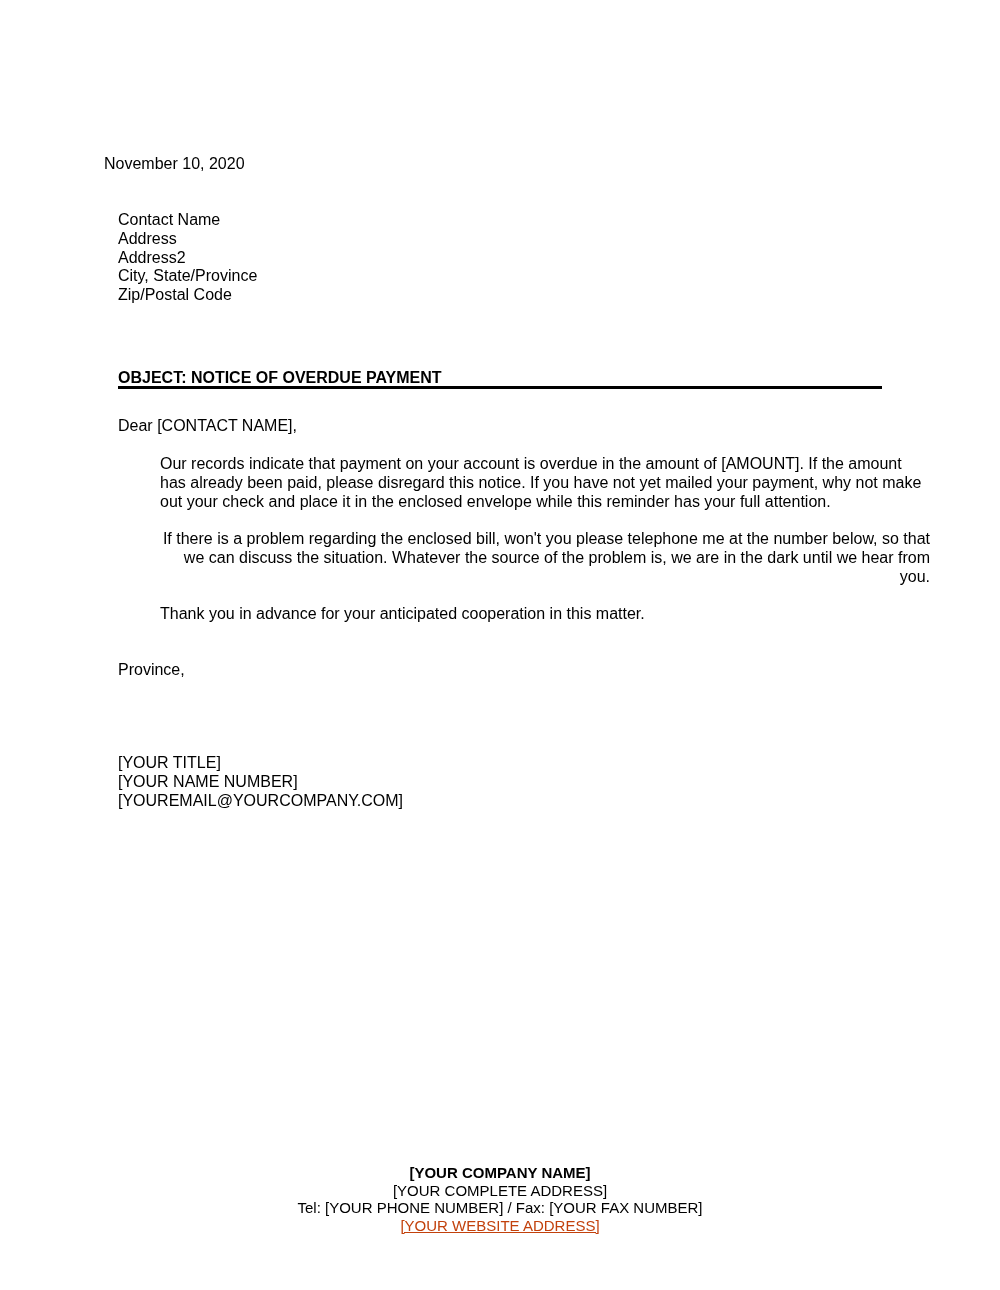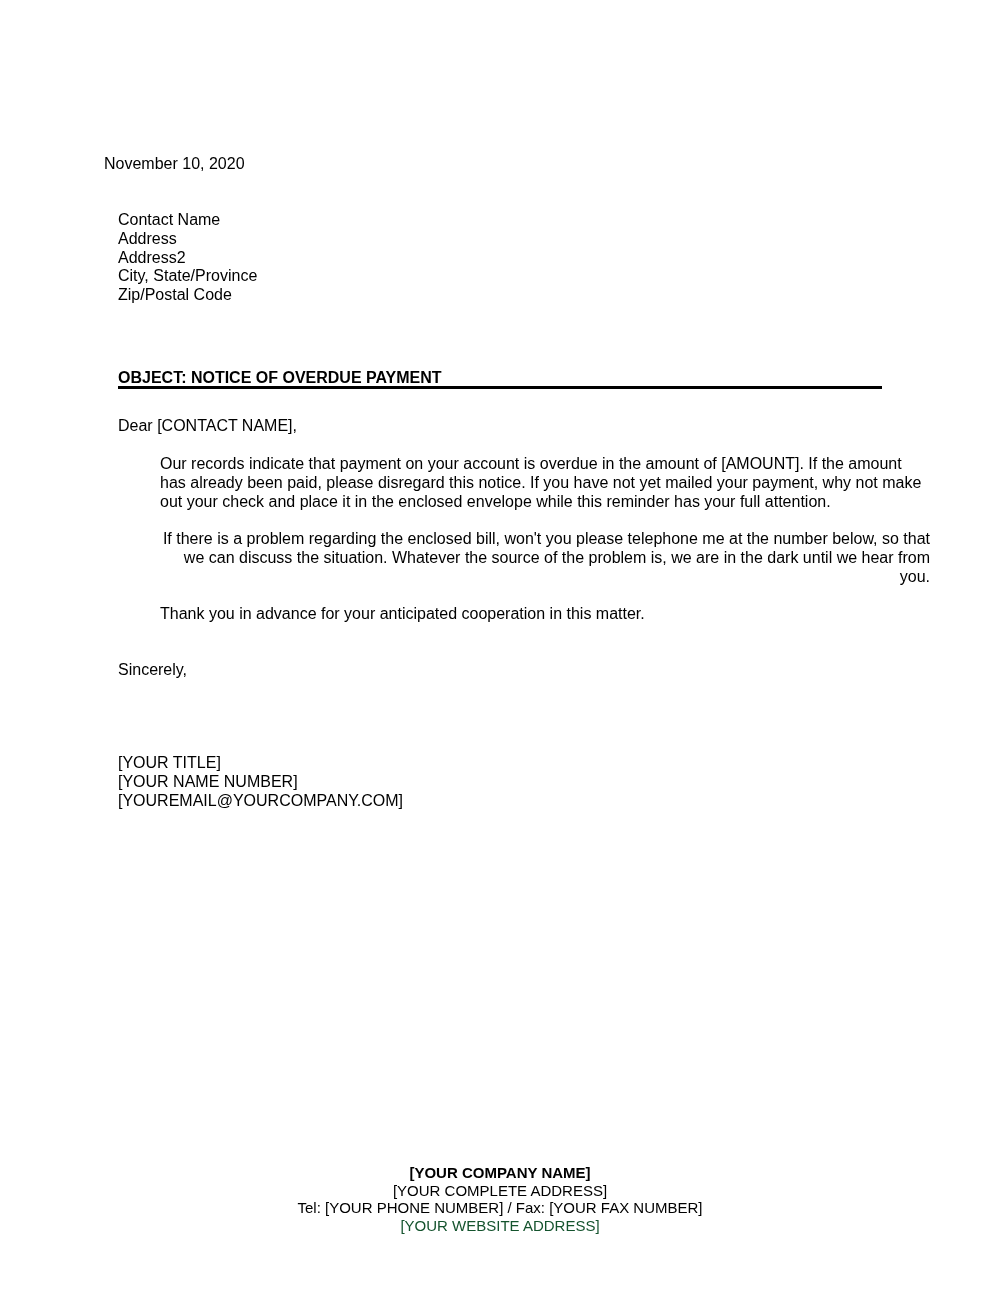--- a/index.html
+++ b/index.html
@@ -14,21 +14,21 @@
     .rule { position: absolute; left: 118px; top: 386px; width: 764px; height: 3px; background: #000; }
     .salutation { position: absolute; left: 118px; top: 417px; }
     .para { position: absolute; left: 132px; width: 770px; line-height: 18.8px; margin-left: 28px; }
     .p1 { top: 455px; }
     .p2 { top: 530px; text-align: right; }
     .p3 { top: 605px; }
     .closing { position: absolute; left: 118px; top: 661px; }
     .sig { position: absolute; left: 118px; top: 754px; }
     .footer { position: absolute; left: 0; width: 1000px; top: 1164px; text-align: center; font-size: 15px; line-height: 17.5px; }
     .footer .bold { font-weight: bold; }
-    .footer a { color: #14532d; }
+    .footer a { color: #c2410c; text-decoration: underline; }
   </style>
 </head>
 <body>
 
 <div class="date line">November 10, 2020</div>
 
 <div class="addr">
   <div class="line">Contact Name</div>
   <div class="line">Address</div>
   <div class="line">Address2</div>
@@ -38,21 +38,21 @@
 
 <div class="subject line">OBJECT: NOTICE OF OVERDUE PAYMENT</div>
 <div class="rule"></div>
 
 <div class="salutation line">Dear [CONTACT NAME],</div>
 
 <div class="para p1">Our records indicate that payment on your account is overdue in the amount of [AMOUNT]. If the amount has already been paid, please disregard this notice. If you have not yet mailed your payment, why not make out your check and place it in the enclosed envelope while this reminder has your full attention.</div>
 <div class="para p2">If there is a problem regarding the enclosed bill, won't you please telephone me at the number below, so that we can discuss the situation. Whatever the source of the problem is, we are in the dark until we hear from you.</div>
 <div class="para p3">Thank you in advance for your anticipated cooperation in this matter.</div>
 
-<div class="closing line">Sincerely,</div>
+<div class="closing line">Province,</div>
 
 <div class="sig">
   <div class="line">[YOUR TITLE]</div>
   <div class="line">[YOUR NAME NUMBER]</div>
   <div class="line">[YOUREMAIL@YOURCOMPANY.COM]</div>
 </div>
 
 <div class="footer">
   <div class="bold">[YOUR COMPANY NAME]</div>
   <div>[YOUR COMPLETE ADDRESS]</div>

